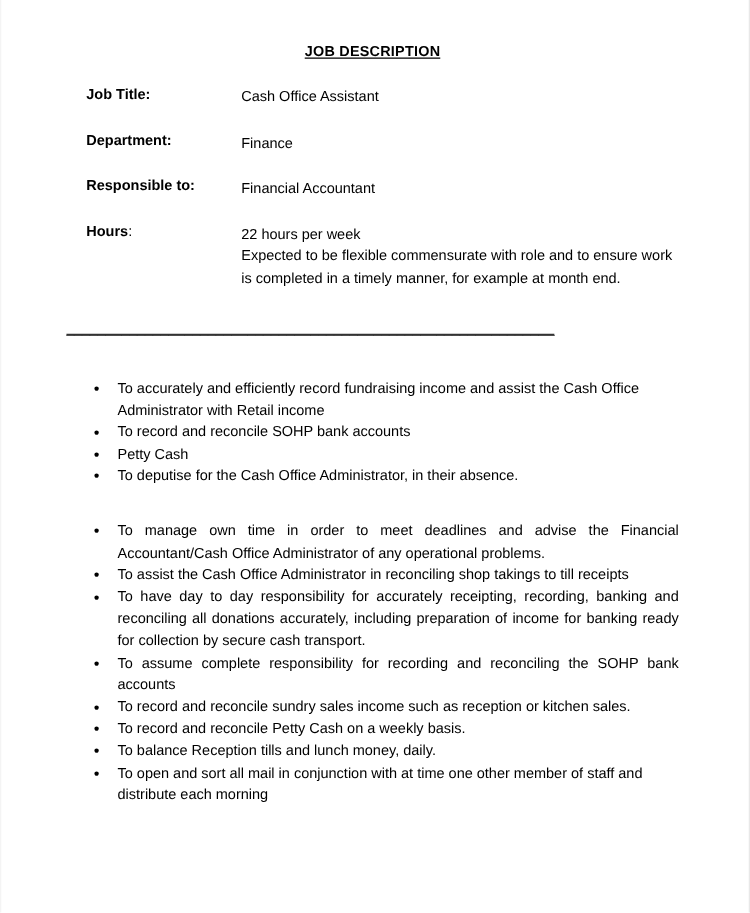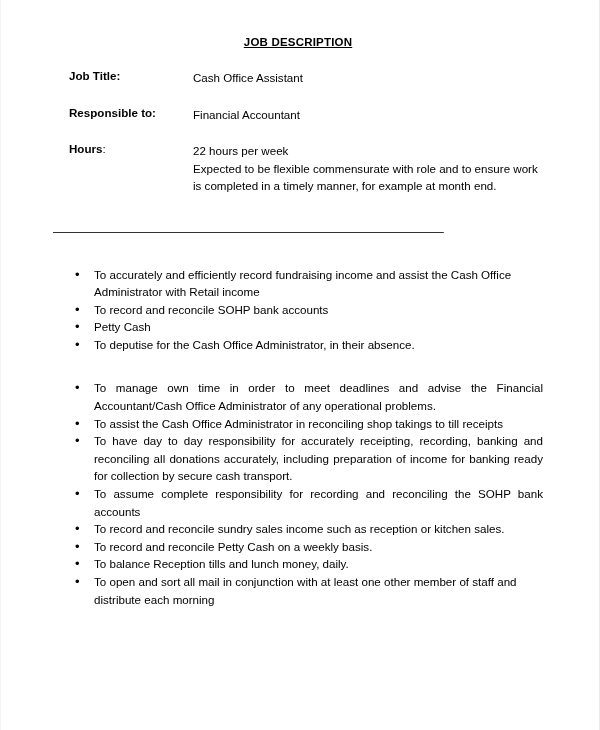--- a/index.html
+++ b/index.html
@@ -140,20 +140,26 @@
 
     <table class="meta-table">
       <tbody>
         <tr class="meta-row">
           <td class="meta-label">Job Title:</td>
           <td class="meta-value">
             <span class="val-line">Cash Office Assistant</span>
           </td>
         </tr>
         <tr class="meta-row">
+          <td class="meta-label">Department:</td>
+          <td class="meta-value">
+            <span class="val-line">Finance</span>
+          </td>
+        </tr>
+        <tr class="meta-row">
           <td class="meta-label">Responsible to:</td>
           <td class="meta-value">
             <span class="val-line">Financial Accountant</span>
           </td>
         </tr>
         <tr class="meta-row">
           <td class="meta-label"><span>Hours</span><span class="plain">:</span></td>
           <td class="meta-value">
             <span class="val-line">22 hours per week</span>
             <span class="val-line">Expected to be flexible commensurate with role and to ensure work is completed in a timely manner, for example at month end.</span>
@@ -210,19 +216,19 @@
         <li>
             <span class="bullet-dot">•</span>
             <span class="txt">To record and reconcile Petty Cash on a weekly basis.</span>
           </li>
         <li>
             <span class="bullet-dot">•</span>
             <span class="txt">To balance Reception tills and lunch money, daily.</span>
           </li>
         <li>
             <span class="bullet-dot">•</span>
-            <span class="txt">To open and sort all mail in conjunction with at least one other member of staff and distribute each morning</span>
+            <span class="txt">To open and sort all mail in conjunction with at time one other member of staff and distribute each morning</span>
           </li>
       </ul>
     </div>
 
   </div>
 </div>
 
 </body></html>

